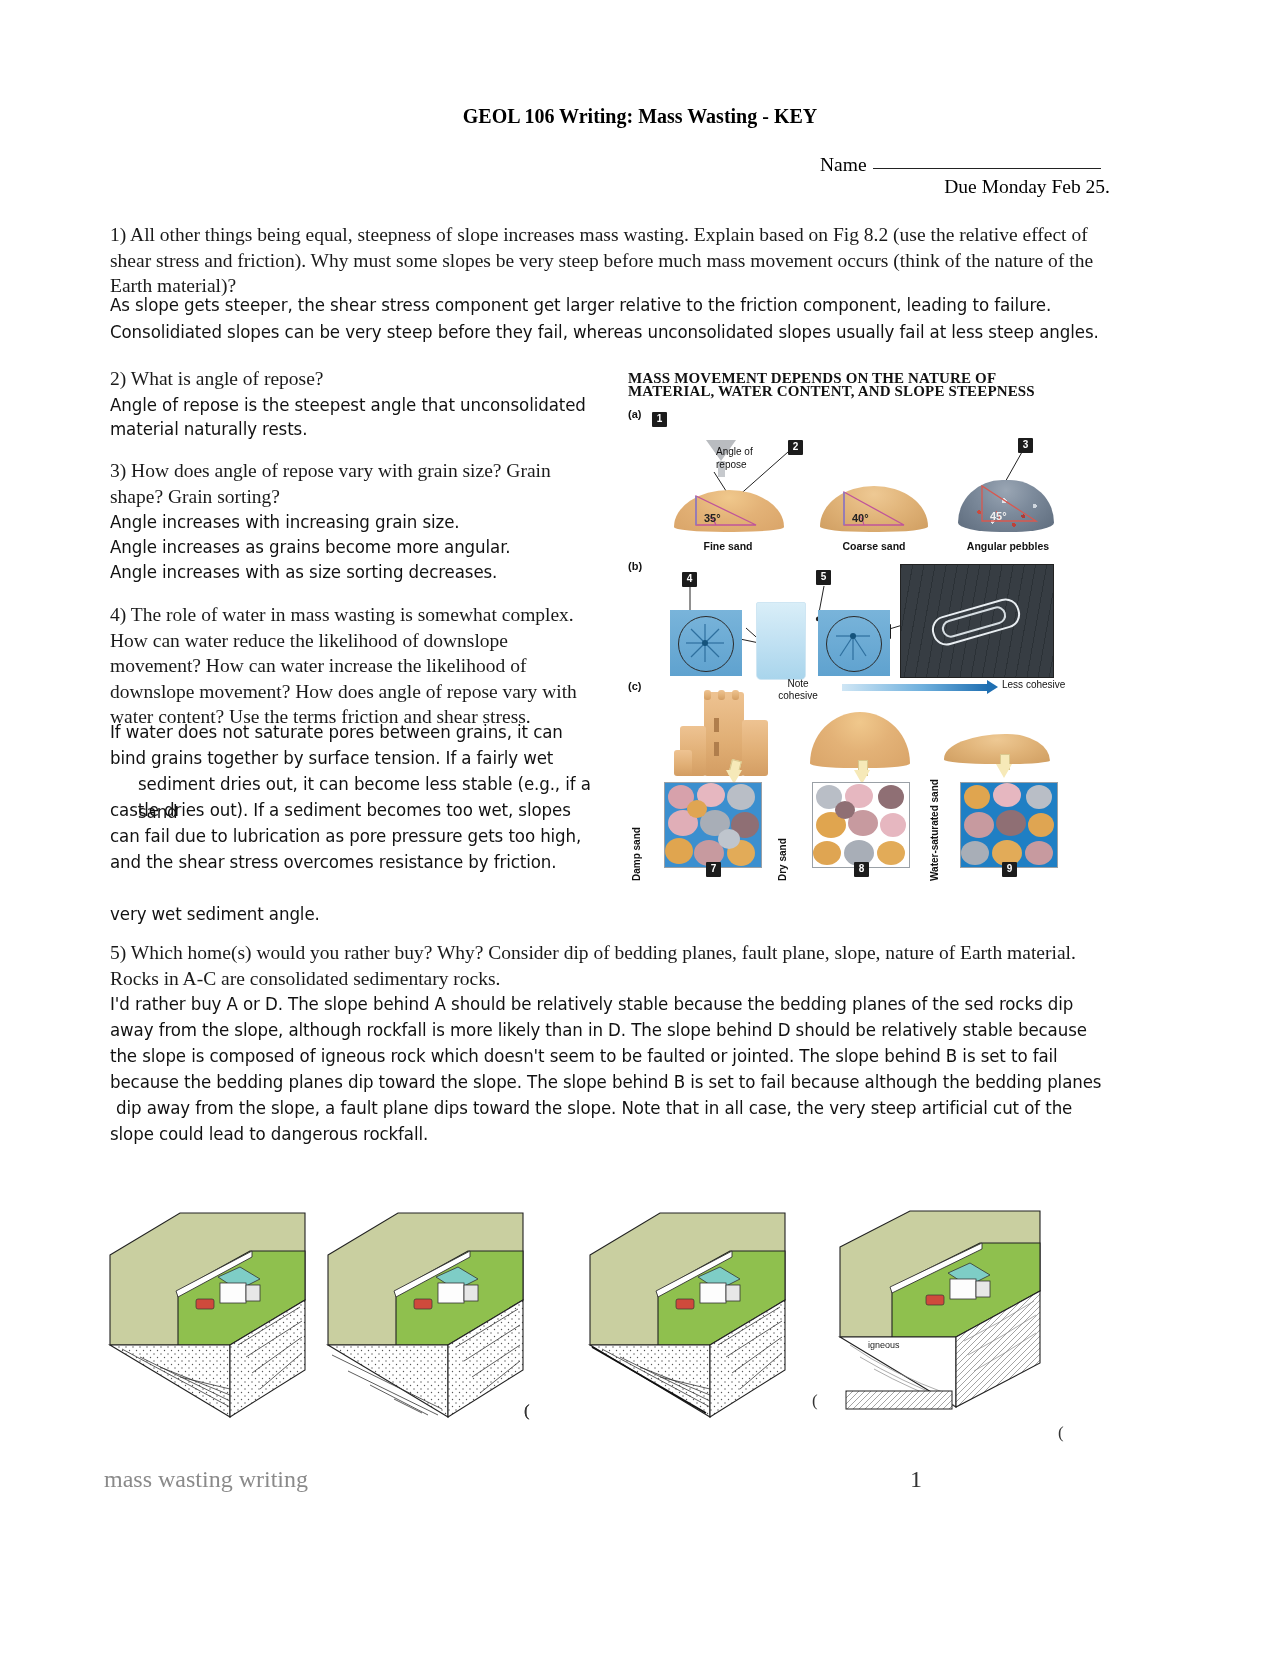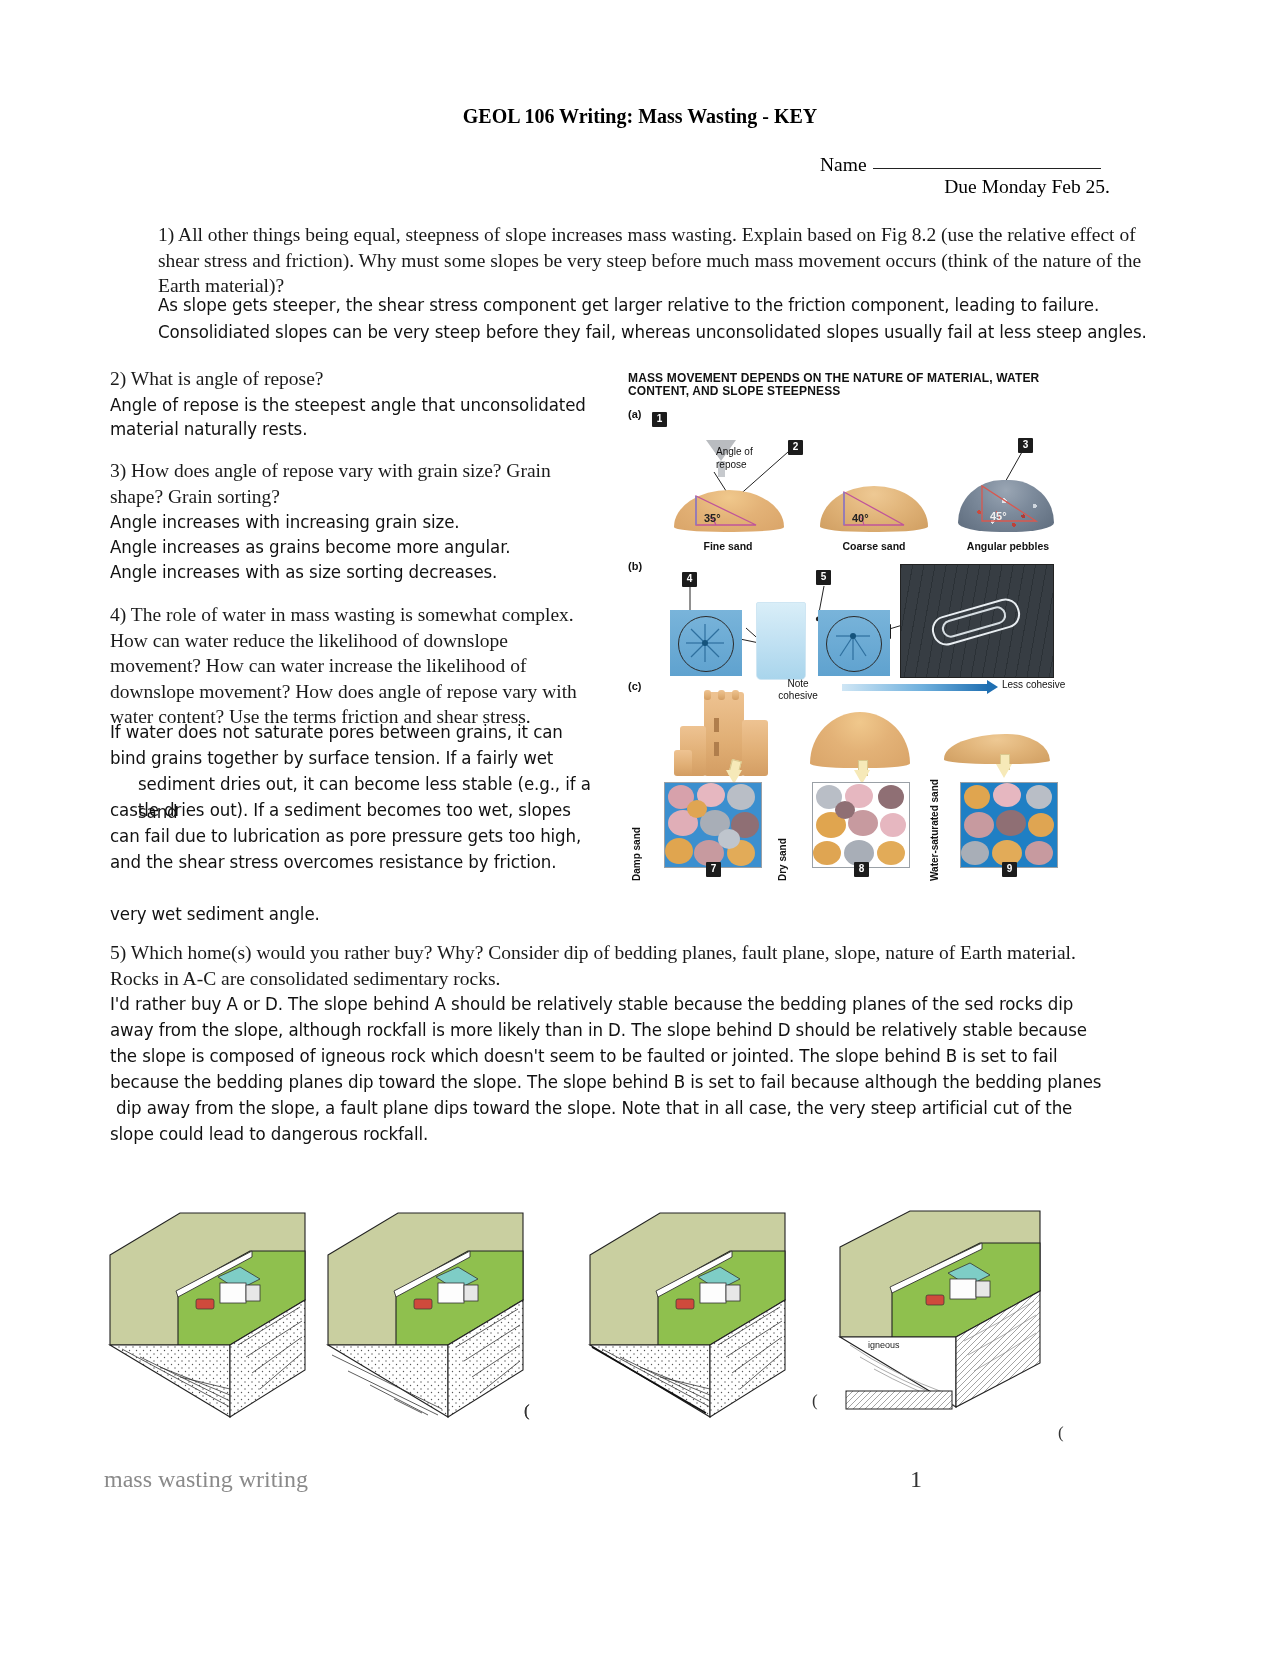--- a/index.html
+++ b/index.html
@@ -31,38 +31,38 @@
   .name-line .rule{
     display:inline-block;border-bottom:1.3px solid #222;width:228px;
     margin-left:6px;vertical-align:2px;height:16px;
   }
   .due{
     position:absolute;left:0;top:176px;width:1110px;text-align:right;
     font-family:"Liberation Serif", serif;font-size:19.5px;
   }
 
   .block{position:absolute;}
-  .w-full{width:1000px;margin-left:48px;}
+  .w-full{width:1000px;}
   .w-left{width:490px;}
 
   
   .footer-left{
     position:absolute;left:104px;top:1466px;
     font-family:"Liberation Serif", serif;font-size:24px;color:#8a8a8a;
   }
   .footer-right{
     position:absolute;left:910px;top:1466px;
     font-family:"Liberation Serif", serif;font-size:24px;color:#333;
   }
 
   
   .figure{position:absolute;left:628px;top:372px;width:424px;height:510px;}
   .fig-caption{
-    font-family:Liberation Sans, sans-serif;
-    font-size:12px;font-weight:bold;letter-spacing:0.15px;
+    font-family:Liberation Serif, serif;
+    font-size:15px;font-weight:bold;letter-spacing:0.15px;
     line-height:12.5px;color:#111;width:420px;
   }
   .panel-label{
     font-family:"Liberation Sans", sans-serif;
     font-size:11px;font-weight:bold;color:#111;position:absolute;
   }
   .numbox{
     position:absolute;background:#1c1c1c;color:#fff;
     font-family:"Liberation Sans", sans-serif;font-weight:bold;
     font-size:10px;line-height:14px;text-align:center;

